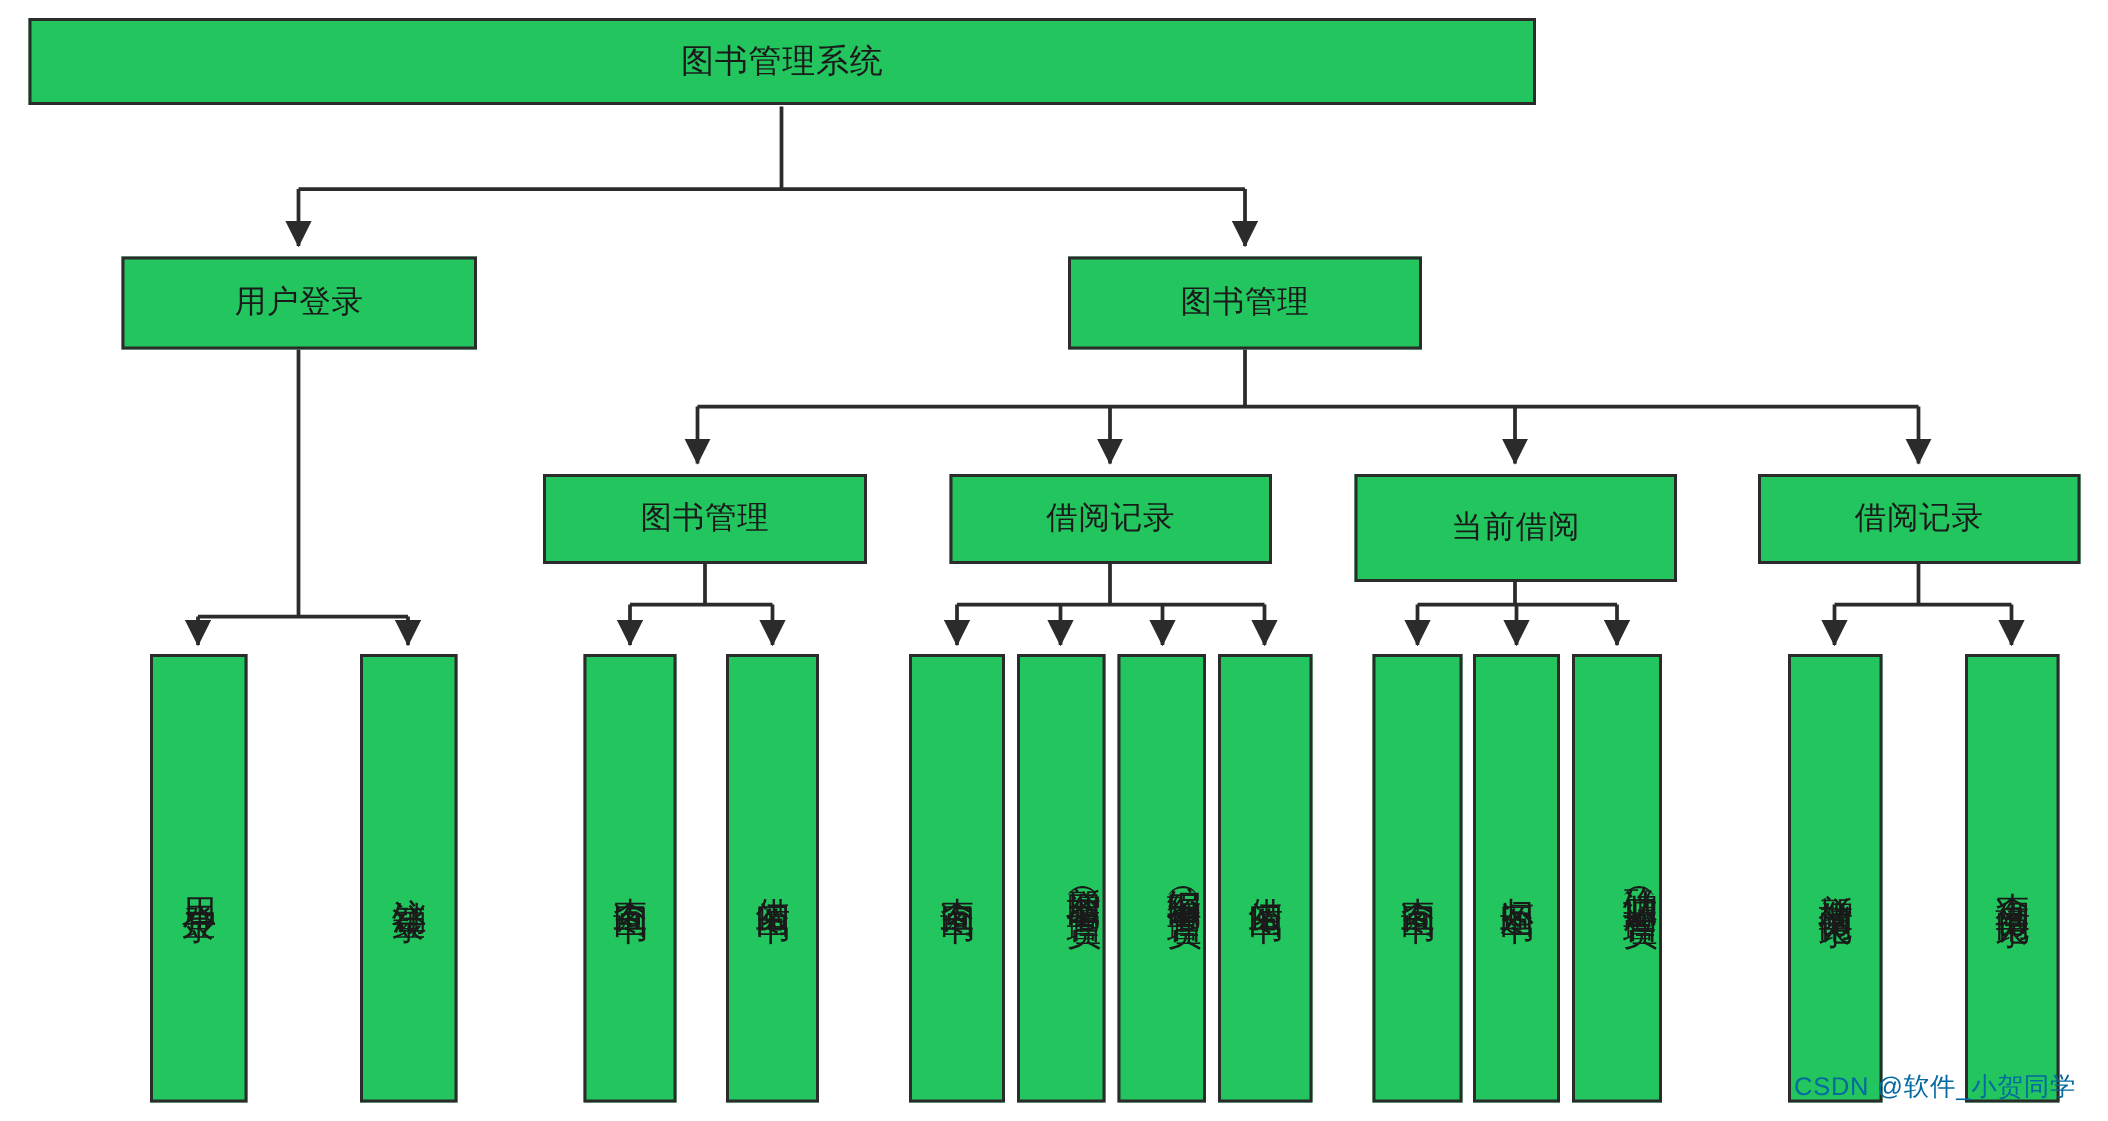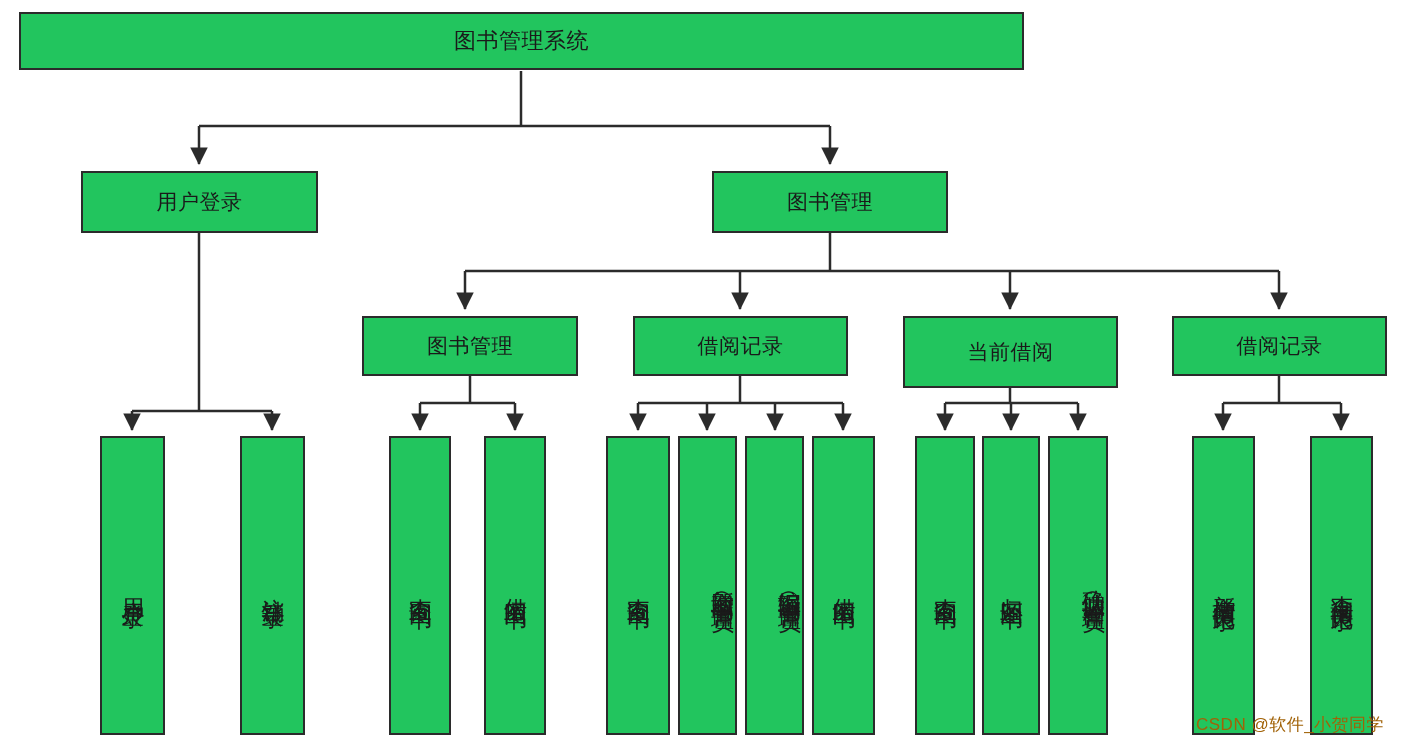--- a/index.html
+++ b/index.html
@@ -53,21 +53,21 @@
     padding: 10px 0;
     align-items: flex-start;
     justify-content: center;
   }
   .node-v.leaf-tall {
     align-items: center;
   }
   .watermark {
     position: absolute;
     font-size: 17px;
-    color: #a16207;
+    color: #0369a1;
     white-space: nowrap;
     letter-spacing: 0.5px;
     pointer-events: none;
   }
 </style>
 </head>
 <body>
 
 <div id="diagram-root">
 

